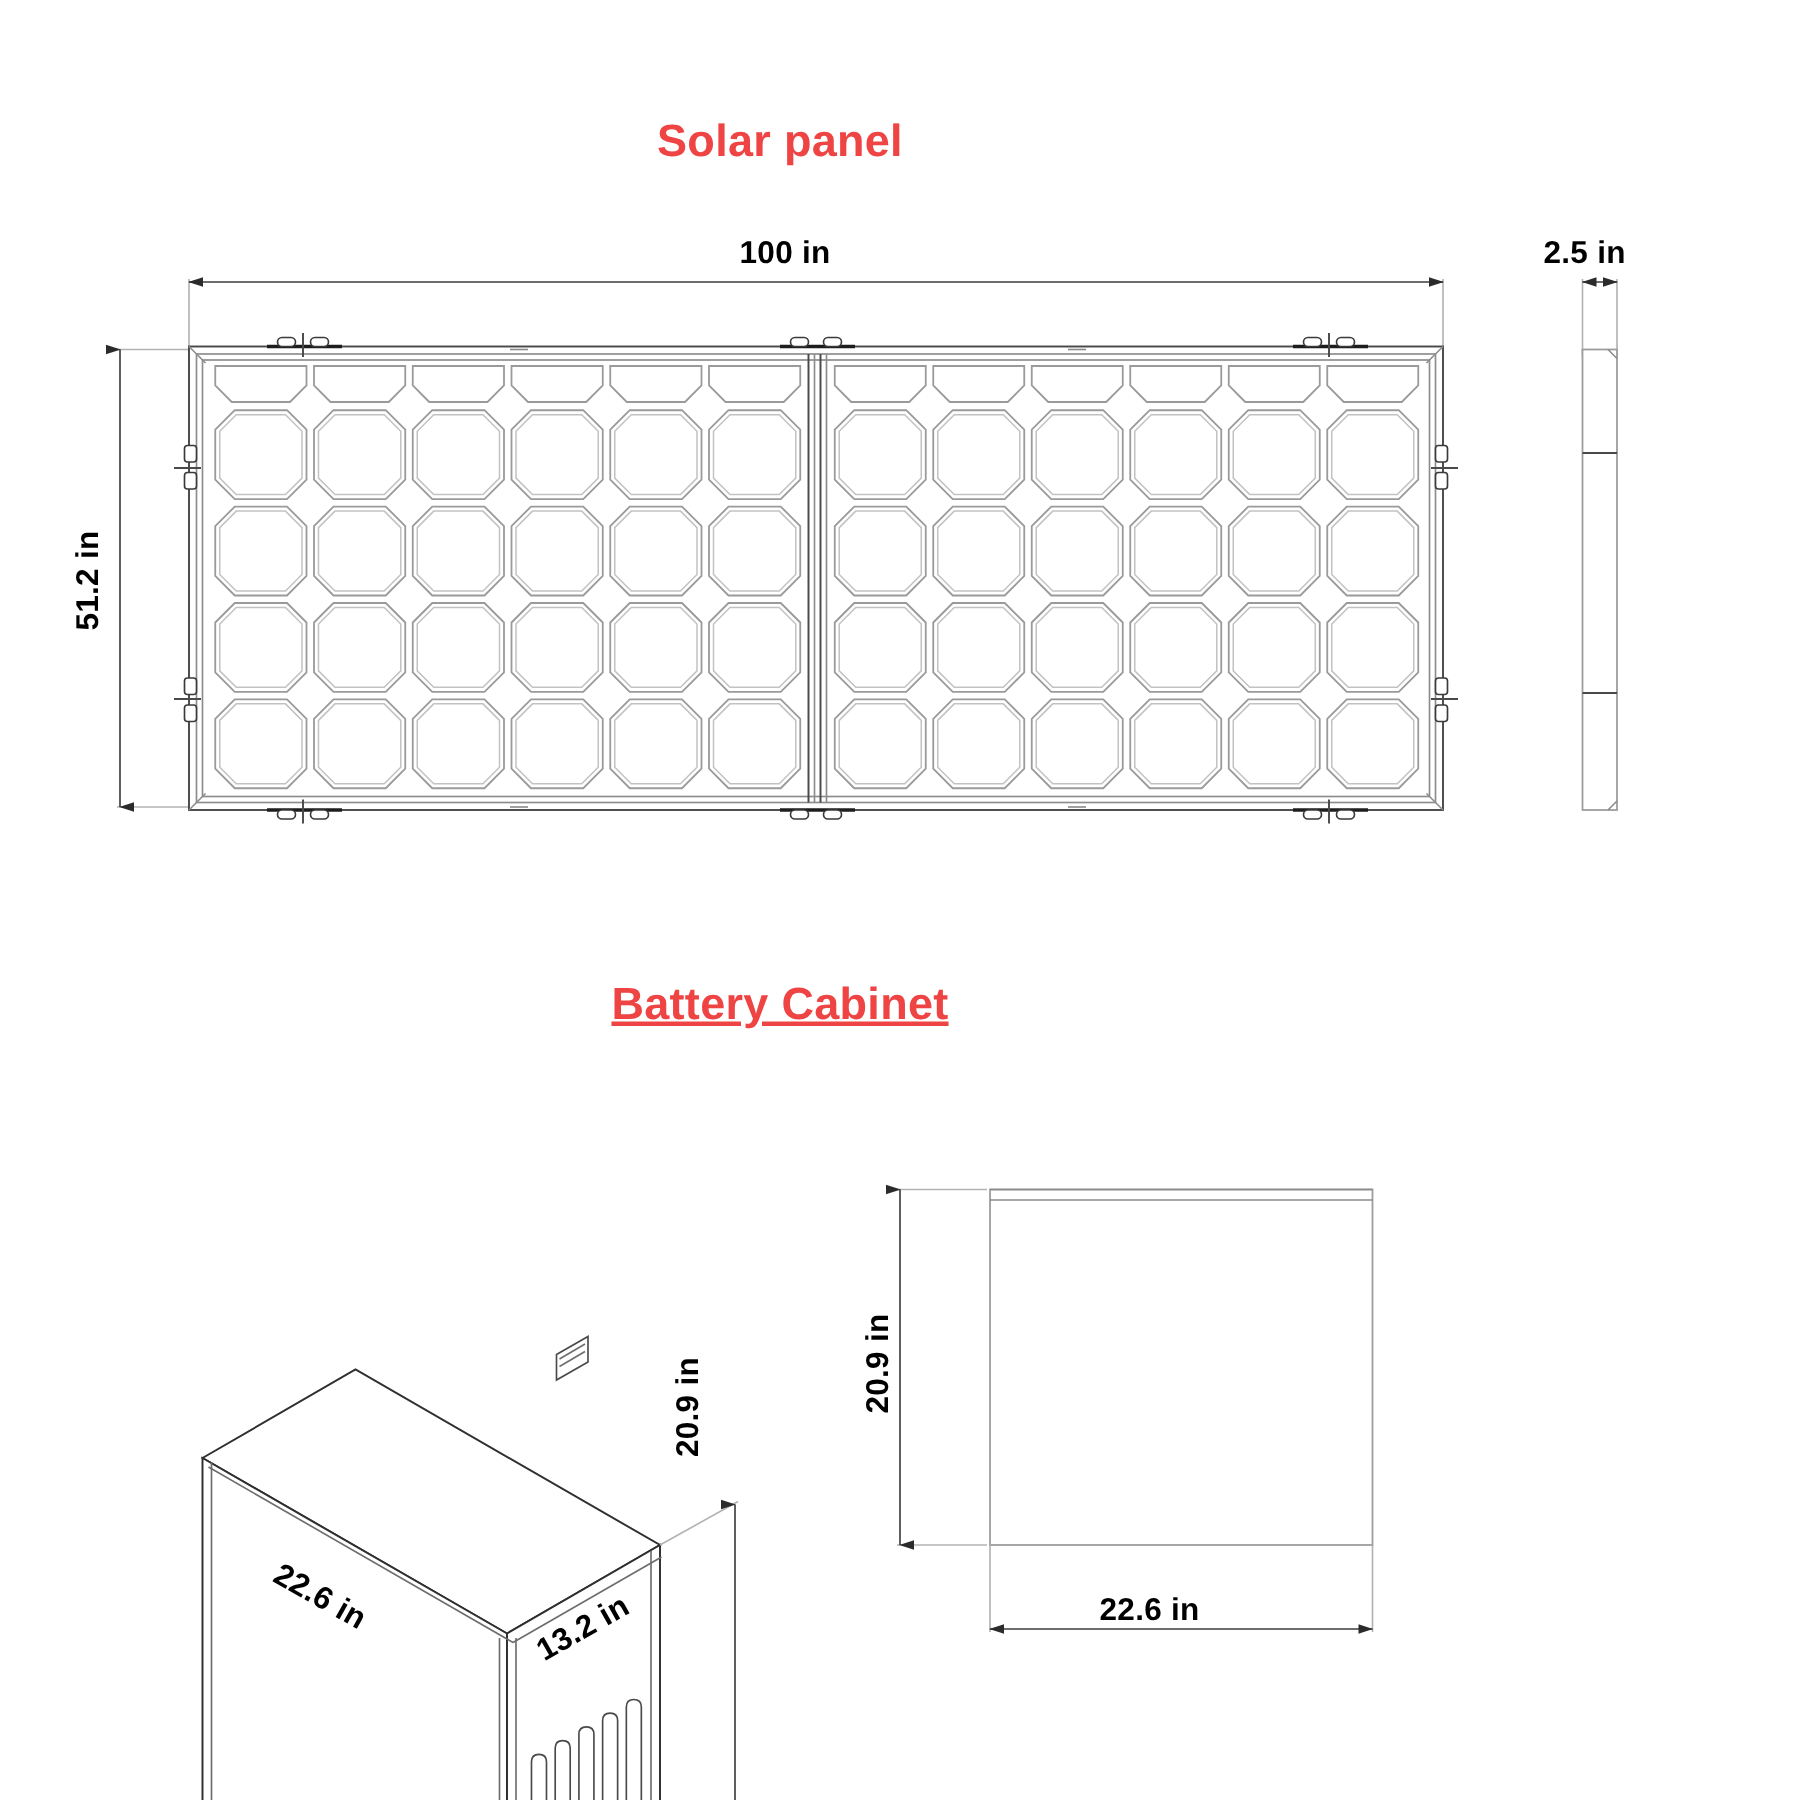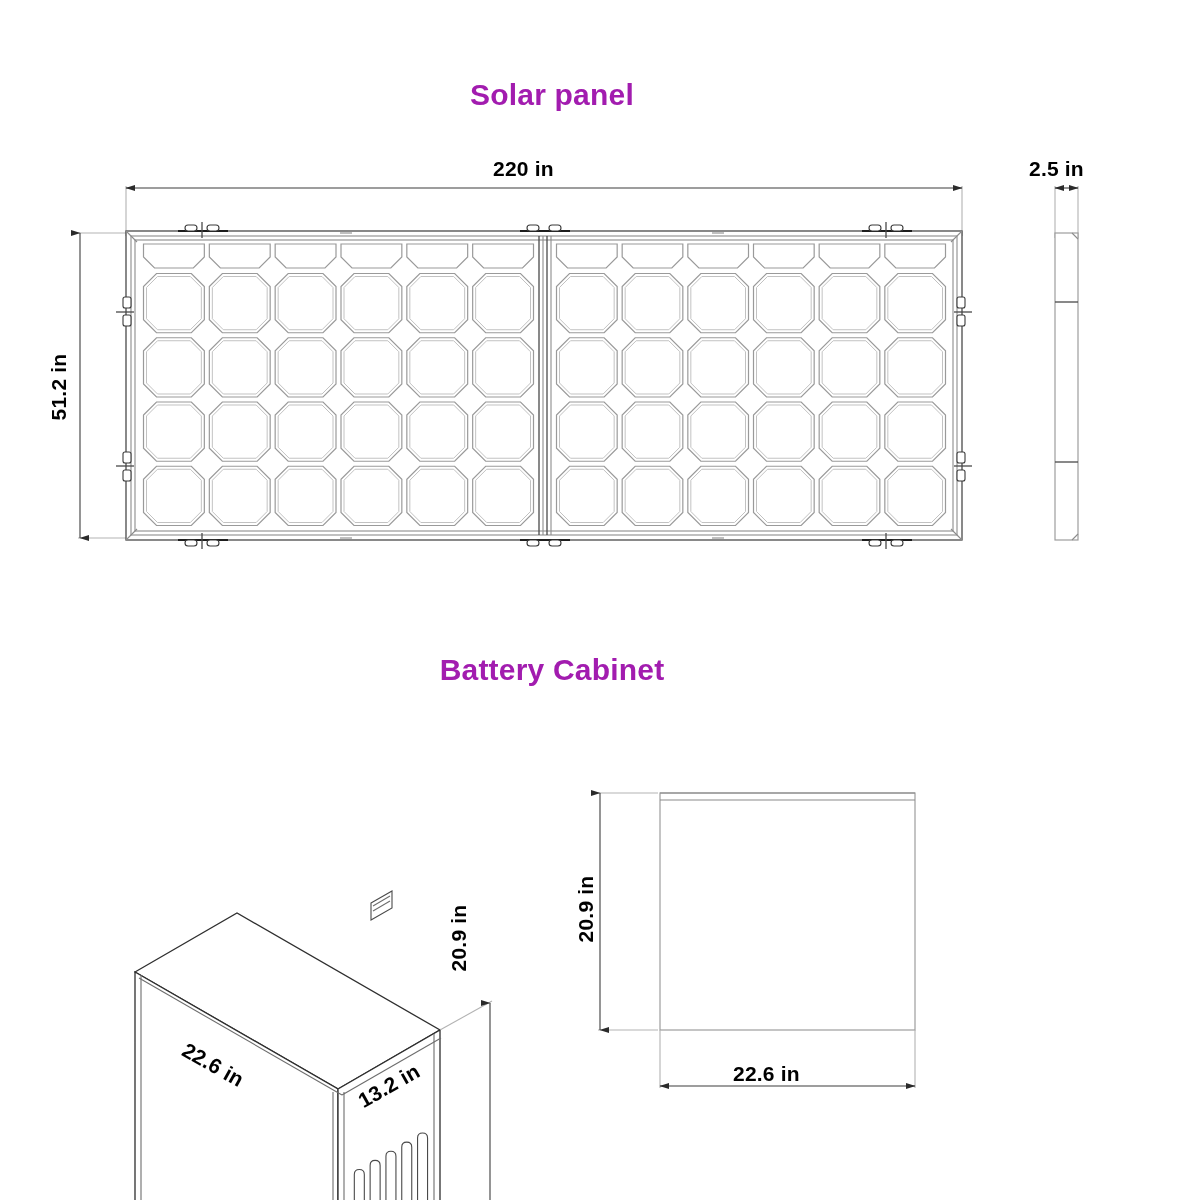--- a/index.html
+++ b/index.html
@@ -21,34 +21,34 @@
     left: 0;
     top: 0;
     width: 1200px;
     height: 1200px;
   }
   .title {
     position: absolute;
     font-weight: bold;
     font-size: 30px;
     letter-spacing: 0.2px;
-    color: #a21caf;
+    color: #ef4444;
     white-space: nowrap;
     text-align: center;
-    margin-left: 32px;
   }
   #solar-title {
     left: 0;
     top: 78px;
     width: 1040px;
   }
   #battery-title {
     left: 0;
     top: 653px;
     width: 1040px;
+    text-decoration: underline;
   }
   .dim-label {
     position: absolute;
     font-weight: bold;
     font-size: 21px;
     color: #000000;
     white-space: nowrap;
     letter-spacing: 0.2px;
   }
   .rot-90 { transform: rotate(-90deg); transform-origin: 50% 50%; }
@@ -290,21 +290,21 @@
       <line class="ext" x1="1078" y1="186" x2="1078" y2="238"></line>
       <line class="dl" x1="1055" y1="188" x2="1078" y2="188" marker-start="url(#ar-l)" marker-end="url(#ar-r)"></line>
       <rect class="ortho" x="1055" y="233" width="23" height="307"></rect>
       <line class="frame-dk" x1="1055" y1="302" x2="1078" y2="302"></line>
       <line class="frame-dk" x1="1055" y1="462" x2="1078" y2="462"></line>
       <line class="frame-md" x1="1072" y1="233" x2="1078" y2="239"></line>
       <line class="frame-md" x1="1072" y1="540" x2="1078" y2="534"></line>
     </g>
   </svg>
 
-  <div class="dim-label" id="lbl-solar-w" style="left:493px; top:157px;">220 in</div>
+  <div class="dim-label" id="lbl-solar-w" style="left:493px; top:157px;">100 in</div>
 
   <div class="dim-label rot-90" id="lbl-solar-h" style="left:9px; top:375px; width:100px; text-align:center;">51.2 in</div>
 
   <div class="dim-label" id="lbl-solar-d" style="left:1029px; top:157px;">2.5 in</div>
 
   <div class="title" id="battery-title">Battery Cabinet</div>
 
   <svg id="cabinet-svg" width="1200" height="480" style="position:absolute; left:0; top:720px;">
 
     <g>

